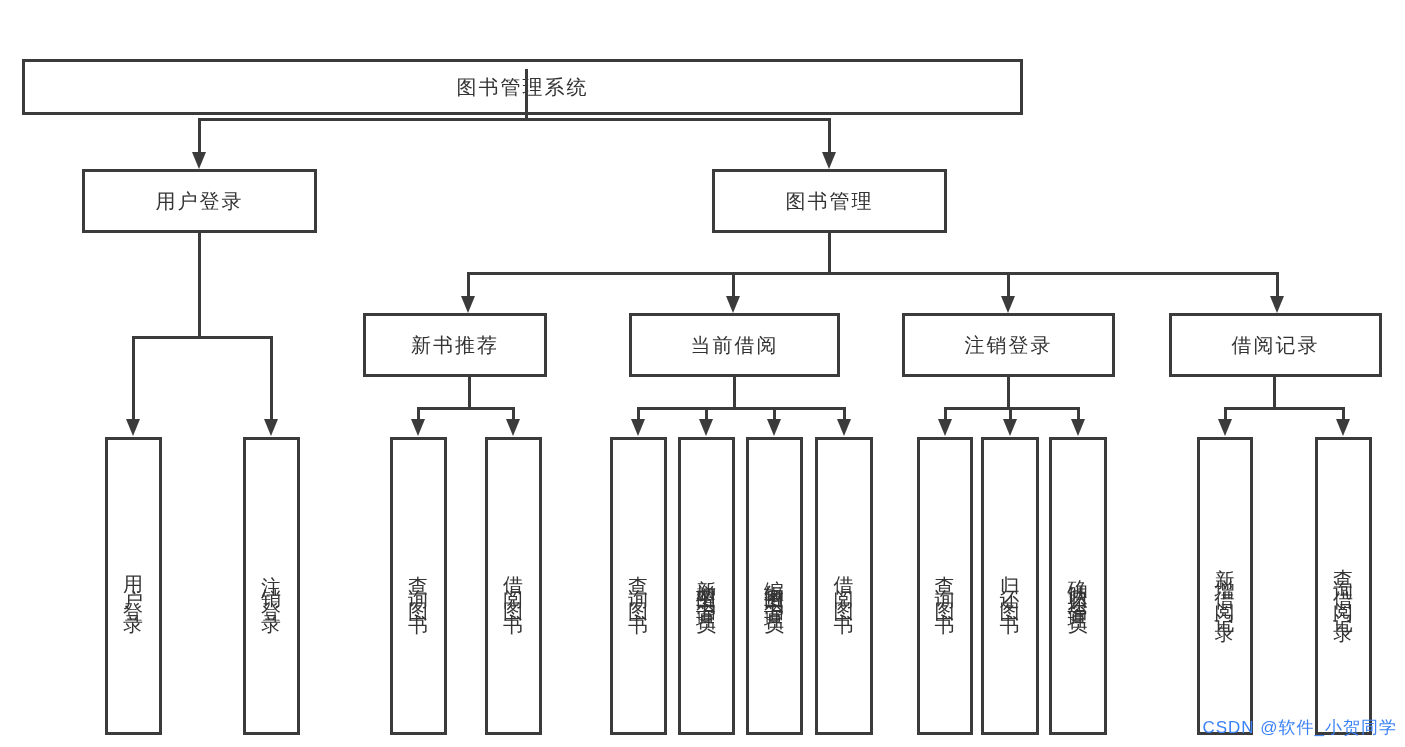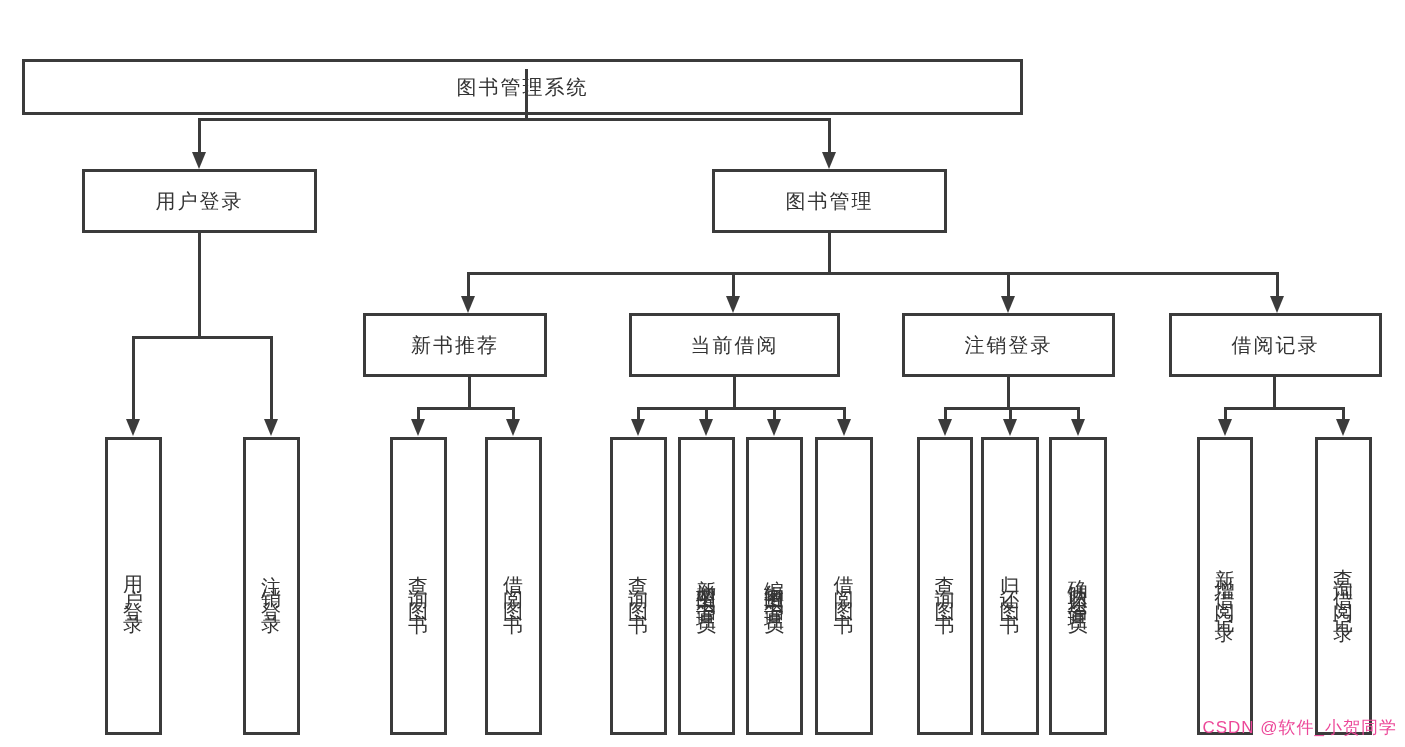--- a/index.html
+++ b/index.html
@@ -43,21 +43,21 @@
     width: 0; height: 0;
     border-left: 7px solid transparent;
     border-right: 7px solid transparent;
     border-top: 17px solid #3b3b3b;
   }
   #watermark {
     position: absolute;
     right: 8px;
     top: 716px;
     font-size: 17px;
-    color: #ec4899;
+    color: #3b82f6;
     letter-spacing: 1px;
     white-space: nowrap;
     z-index: 5;
   }
 </style>
 </head>
 <body>
 
 <div id="stage">
 

